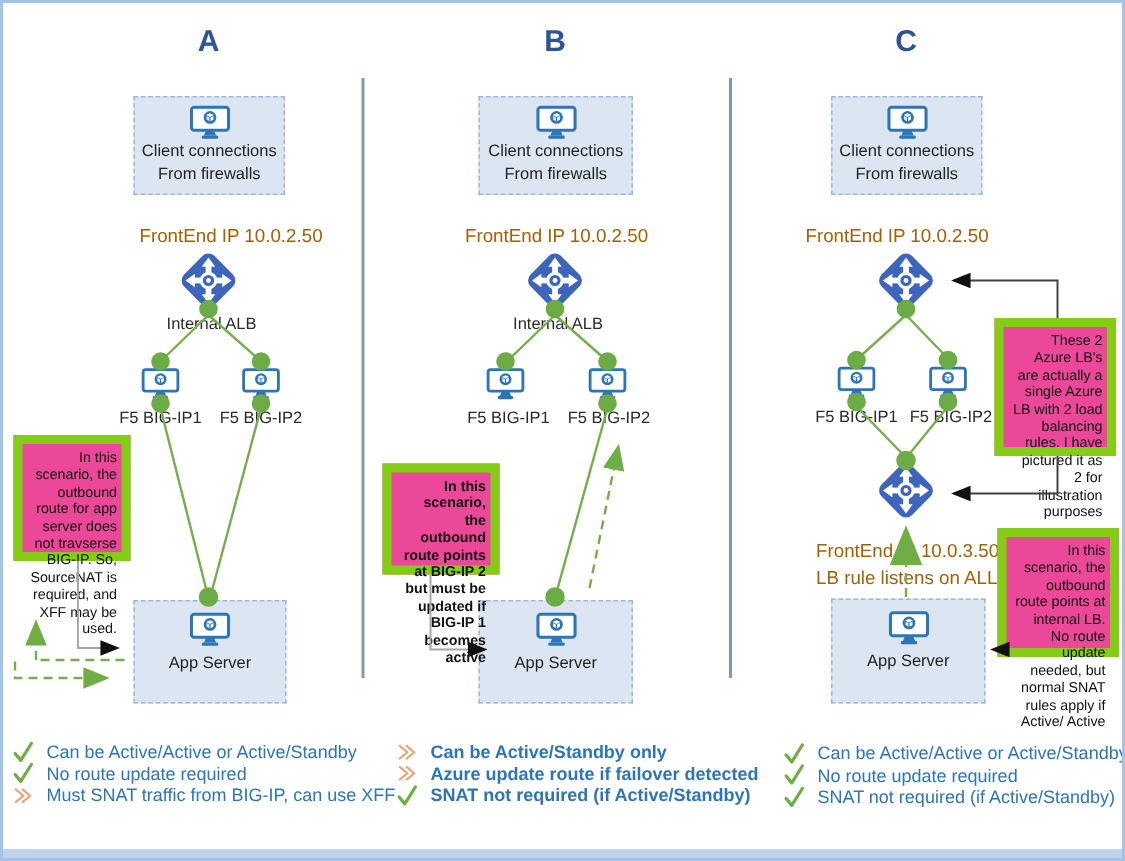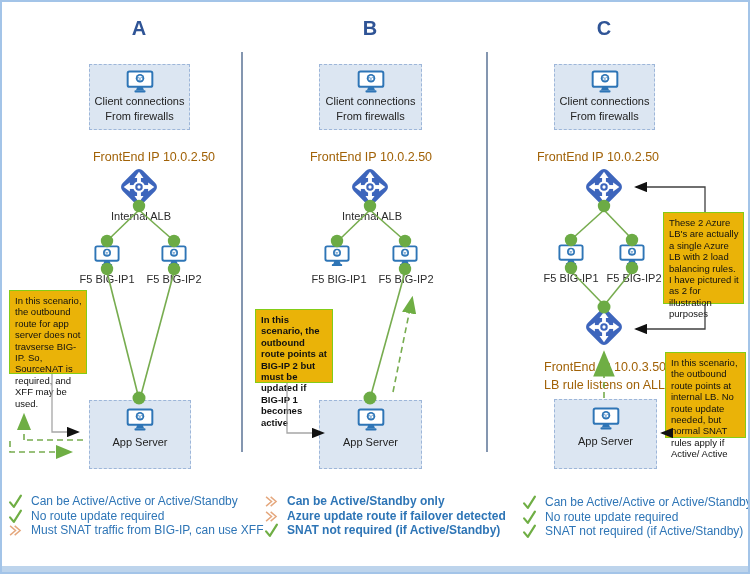--- a/index.html
+++ b/index.html
@@ -6,24 +6,24 @@
   #page{position:relative;width:750px;height:574px;background:#fff;border:2px solid #A3C4E8;box-sizing:border-box;overflow:hidden;}
   .abs{position:absolute;}
   .cc{transform:translateX(-50%);}
   .col-header{font-size:20px;font-weight:bold;color:#2F5496;white-space:nowrap;}
   .divider{width:2px;background:#8496B0;}
   .lightbox{background:#DCE6F2;border:1px dashed #9DB6D9;box-sizing:border-box;
             display:flex;flex-direction:column;align-items:center;}
   .box-line{font-size:11px;color:#222;line-height:1.35;white-space:nowrap;}
   .fe-label{font-size:12.5px;color:#a16207;white-space:nowrap;}
   .dev-label{font-size:11px;color:#2b2b2b;white-space:nowrap;}
-  .note{background:#eab308;border:1px solid #84cc16;box-sizing:border-box;padding:4px 3px 3px 5px;
-        font-size:9.5px;line-height:1.2;color:#111;}
+  .note{background:#ec4899;border:6px solid #84cc16;box-sizing:border-box;padding:4px 3px 3px 5px;
+        font-size:9.5px;line-height:1.2;color:#111;text-align:right;}
   .legend{display:flex;flex-direction:column;}
-  .legend-row{display:flex;height:14.6px;}
+  .legend-row{display:flex;align-items:center;height:14.6px;}
   .legend-icon{width:17px;height:15px;flex:0 0 17px;}
   .legend-row .ic{display:none;}
   .legend-row[data-icon-type="check"] .ic-check{display:inline;}
   .legend-row[data-icon-type="chevron"] .ic-chev{display:inline;}
   .legend-text{font-size:12px;color:#2E75B6;white-space:nowrap;margin-left:6px;}
   .overlay{position:absolute;left:0;top:0;z-index:10;pointer-events:none;}
   .note{z-index:6;}
   .icon-abs{line-height:0;}
   .bottom-strip{position:absolute;left:0;right:0;bottom:0;height:6px;background:#BDD4EC;}
 </style>

